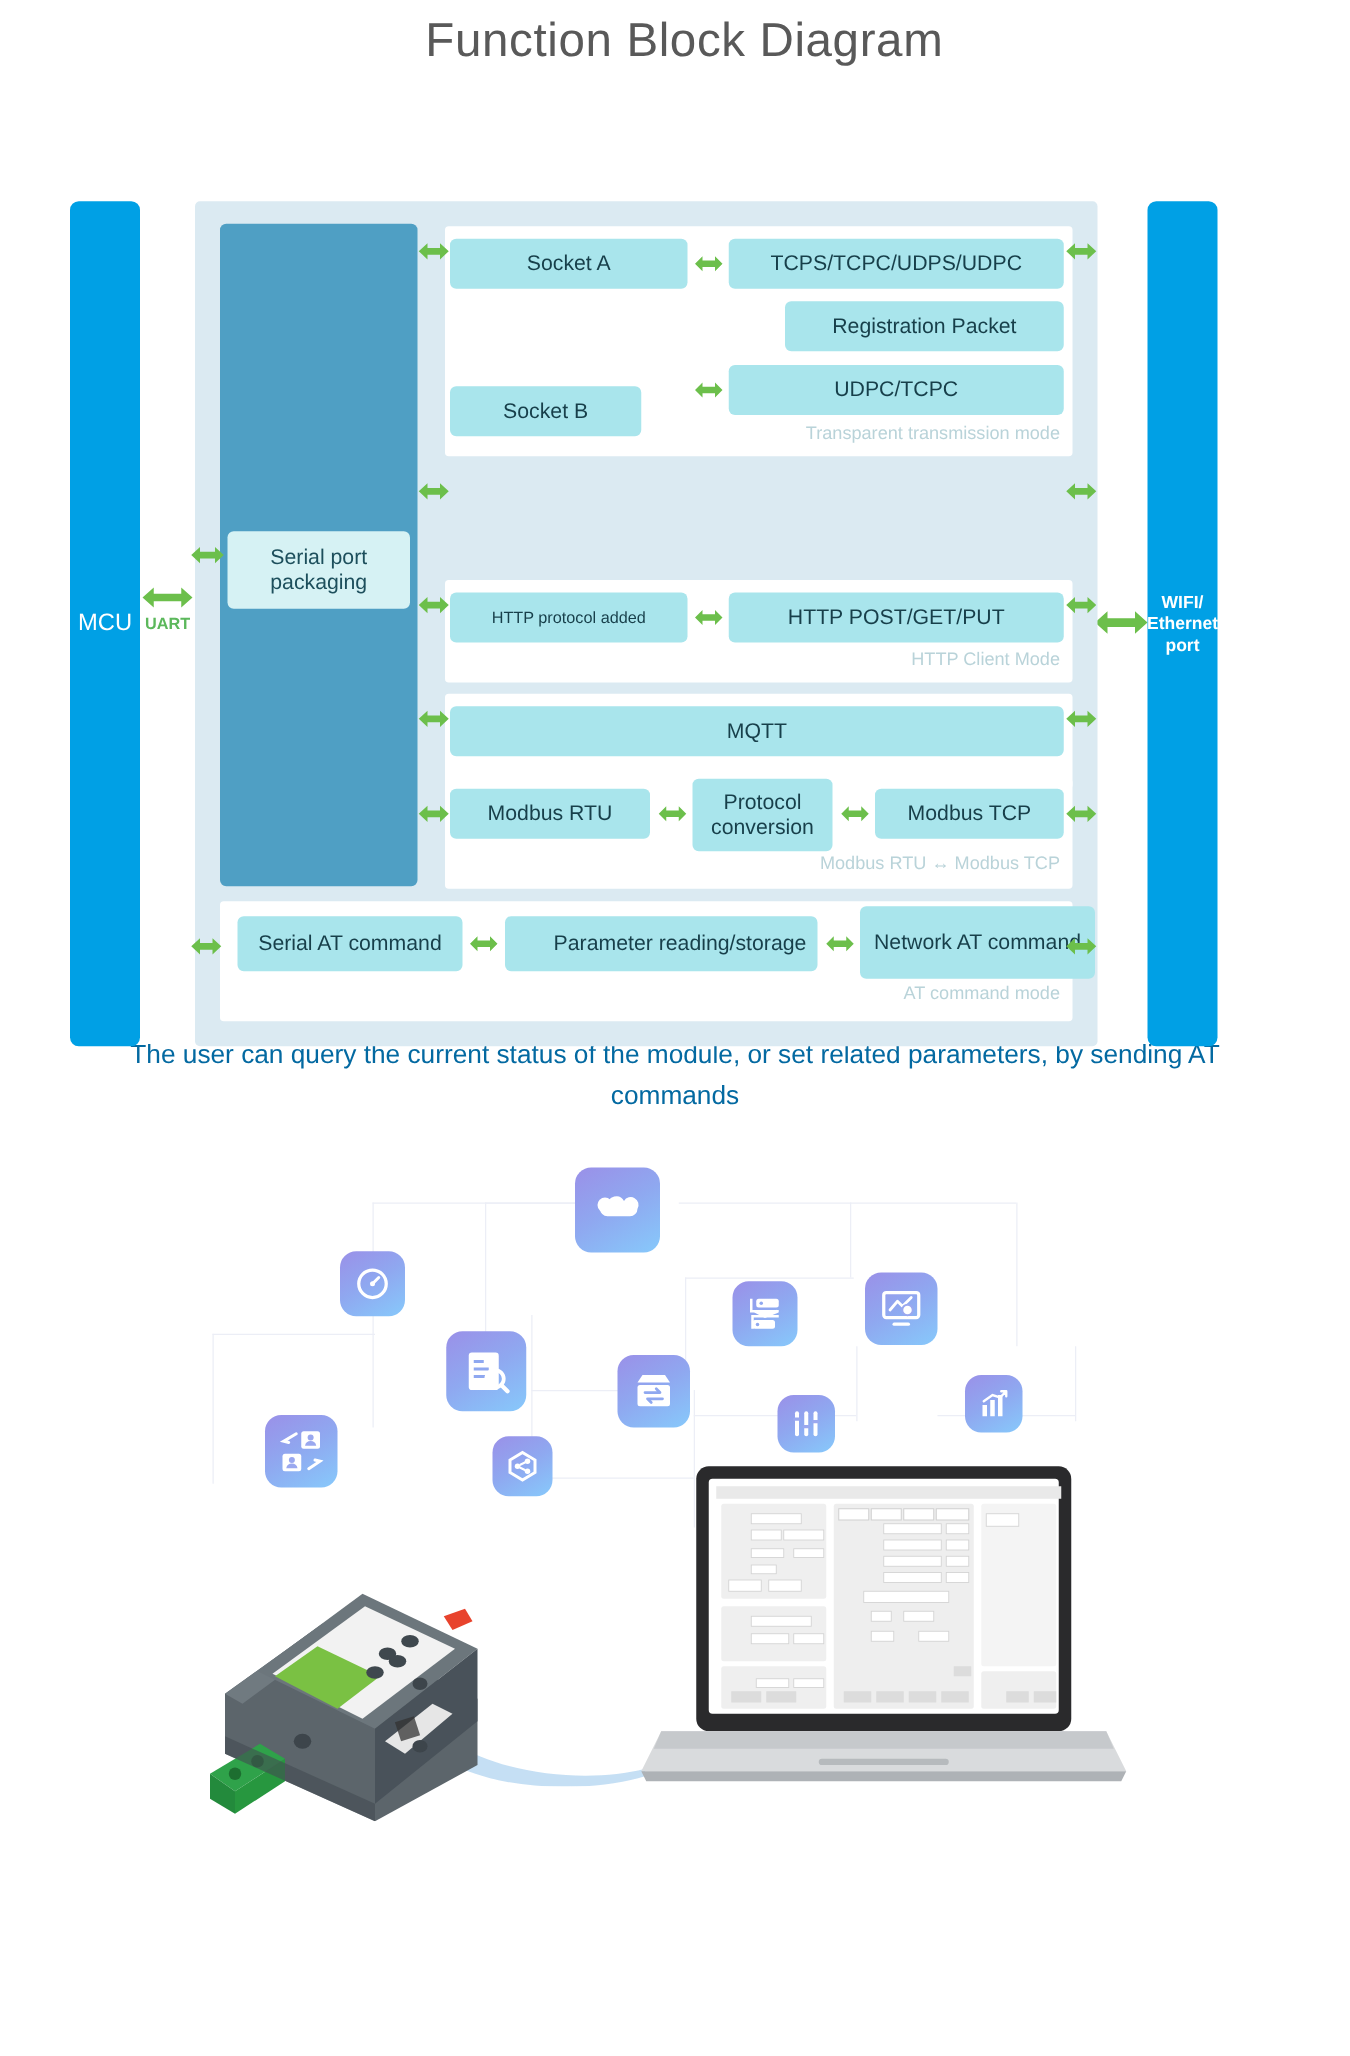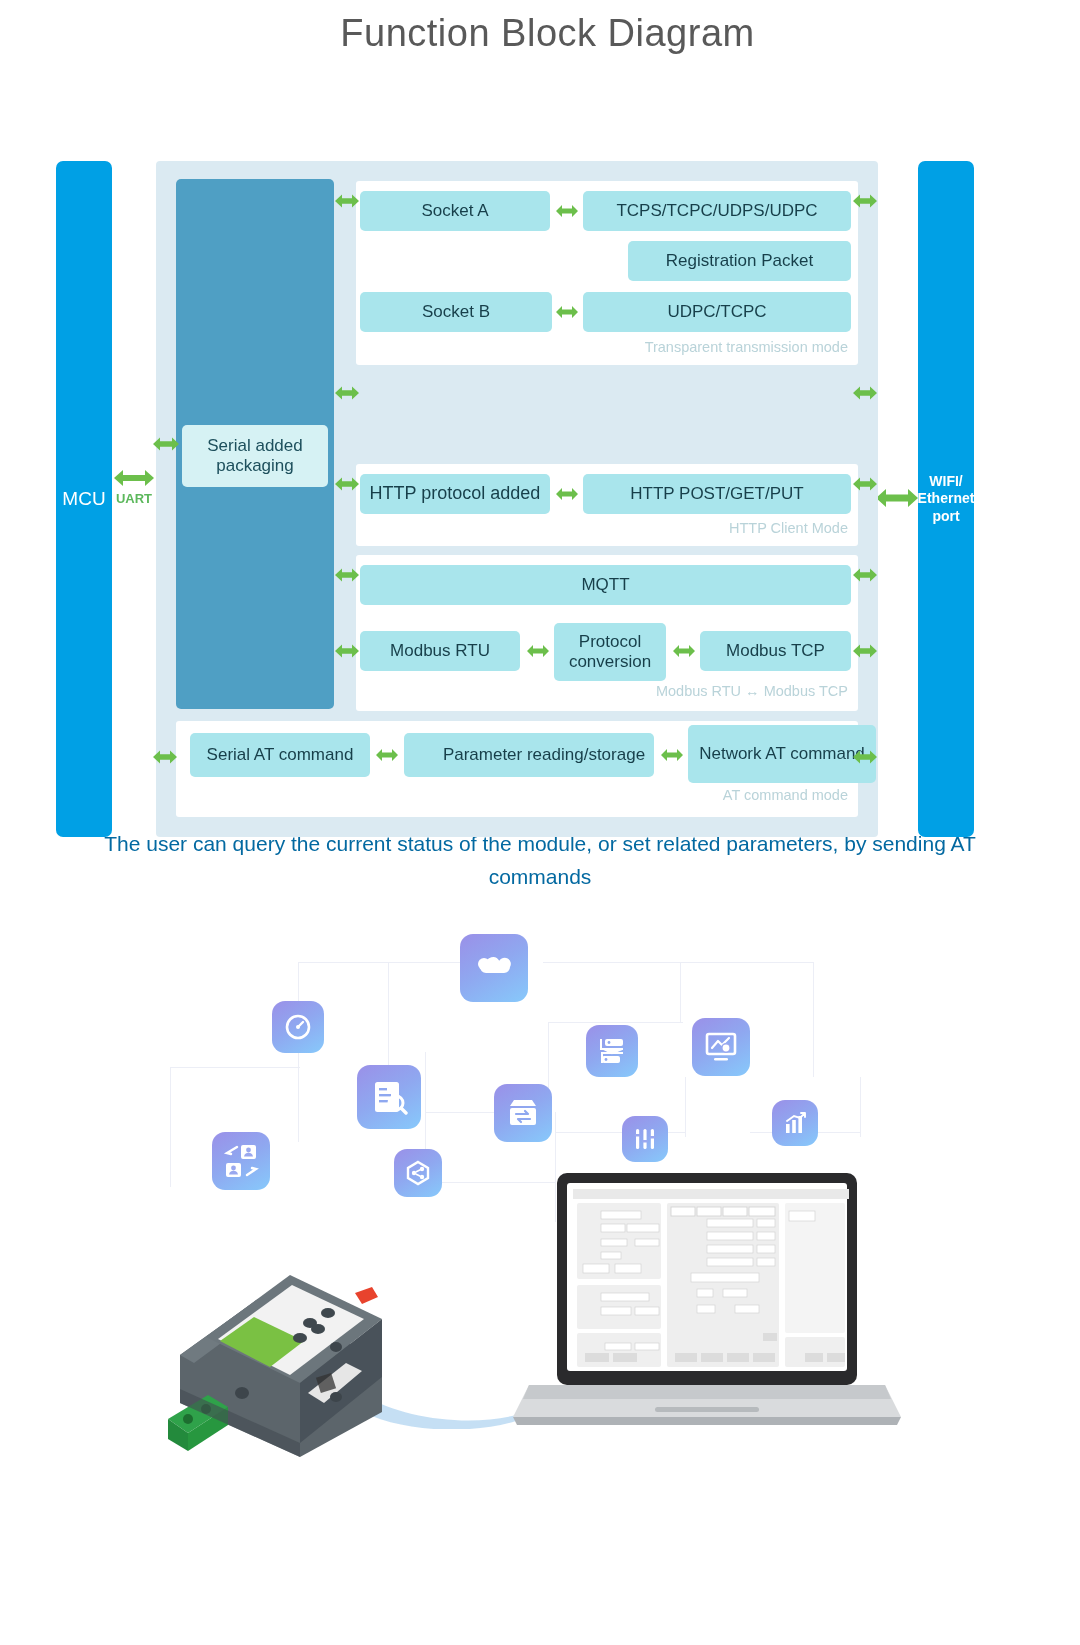--- a/index.html
+++ b/index.html
@@ -192,32 +192,32 @@
   <svg class="right-link" viewBox="0 0 46 22">
     <path d="M2 11 L12 2 L12 7.5 L34 7.5 L34 2 L44 11 L34 20 L34 14.5 L12 14.5 L12 20 Z" fill="#6cbf4b"></path>
   </svg>
 
   <div class="panel"></div>
 
   <div class="serial-col"></div>
   <svg class="serial-arrow" viewBox="0 0 28 18">
     <path d="M1 9 L8 2.5 L8 6.3 L20 6.3 L20 2.5 L27 9 L20 15.5 L20 11.7 L8 11.7 L8 15.5 Z" fill="#6cbf4b"></path>
   </svg>
-  <div class="serial-chip">Serial added packaging</div>
+  <div class="serial-chip">Serial port packaging</div>
 
   <div class="grow" style="top:118px;height:184px;">
     <div class="box" style="left:4px;top:10px;width:190px;height:40px;">Socket A</div>
     <svg class="mid-arrow" style="left:199px;top:21px;" viewBox="0 0 24 18">
       <path d="M1 9 L7 3 L7 6.4 L17 6.4 L17 3 L23 9 L17 15 L17 11.6 L7 11.6 L7 15 Z" fill="#6cbf4b"></path>
     </svg>
     <div class="box" style="left:227px;top:10px;width:268px;height:40px;">TCPS/TCPC/UDPS/UDPC</div>
 
     <div class="box" style="left:272px;top:60px;width:223px;height:40px;">Registration Packet</div>
 
-    <div class="box" style="left:4px;top:111px;width:192px;height:40px;text-align:center;">Socket B</div>
+    <div class="box" style="left:4px;top:128px;width:153px;height:40px;text-align:center;">Socket B</div>
     <svg class="mid-arrow" style="left:199px;top:122px;" viewBox="0 0 24 18">
       <path d="M1 9 L7 3 L7 6.4 L17 6.4 L17 3 L23 9 L17 15 L17 11.6 L7 11.6 L7 15 Z" fill="#6cbf4b"></path>
     </svg>
     <div class="box" style="left:227px;top:111px;width:268px;height:40px;">UDPC/TCPC</div>
 
     <div class="mode-tag" style="top:158px;">Transparent transmission mode</div>
   </div>
   <svg class="lead-arrow" style="top:129px;" viewBox="0 0 26 18">
     <path d="M1 9 L8 2.5 L8 6.3 L18 6.3 L18 2.5 L25 9 L18 15.5 L18 11.7 L8 11.7 L8 15.5 Z" fill="#6cbf4b"></path>
   </svg>
@@ -226,21 +226,21 @@
   </svg>
 
   <svg class="lead-arrow" style="top:321px;" viewBox="0 0 26 18">
     <path d="M1 9 L8 2.5 L8 6.3 L18 6.3 L18 2.5 L25 9 L18 15.5 L18 11.7 L8 11.7 L8 15.5 Z" fill="#6cbf4b"></path>
   </svg>
   <svg class="tail-arrow" style="top:321px;" viewBox="0 0 26 18">
     <path d="M1 9 L8 2.5 L8 6.3 L18 6.3 L18 2.5 L25 9 L18 15.5 L18 11.7 L8 11.7 L8 15.5 Z" fill="#6cbf4b"></path>
   </svg>
 
   <div class="grow" style="top:401px;height:82px;">
-    <div class="box" style="left:4px;top:10px;width:190px;height:40px;font-size:18px;">HTTP protocol added</div>
+    <div class="box" style="left:4px;top:10px;width:190px;height:40px;font-size:13px;">HTTP protocol added</div>
     <svg class="mid-arrow" style="left:199px;top:21px;" viewBox="0 0 24 18">
       <path d="M1 9 L7 3 L7 6.4 L17 6.4 L17 3 L23 9 L17 15 L17 11.6 L7 11.6 L7 15 Z" fill="#6cbf4b"></path>
     </svg>
     <div class="box" style="left:227px;top:10px;width:268px;height:40px;">HTTP POST/GET/PUT</div>
     <div class="mode-tag" style="top:56px;">HTTP Client Mode</div>
   </div>
   <svg class="lead-arrow" style="top:412px;" viewBox="0 0 26 18">
     <path d="M1 9 L8 2.5 L8 6.3 L18 6.3 L18 2.5 L25 9 L18 15.5 L18 11.7 L8 11.7 L8 15.5 Z" fill="#6cbf4b"></path>
   </svg>
   <svg class="tail-arrow" style="top:412px;" viewBox="0 0 26 18">

